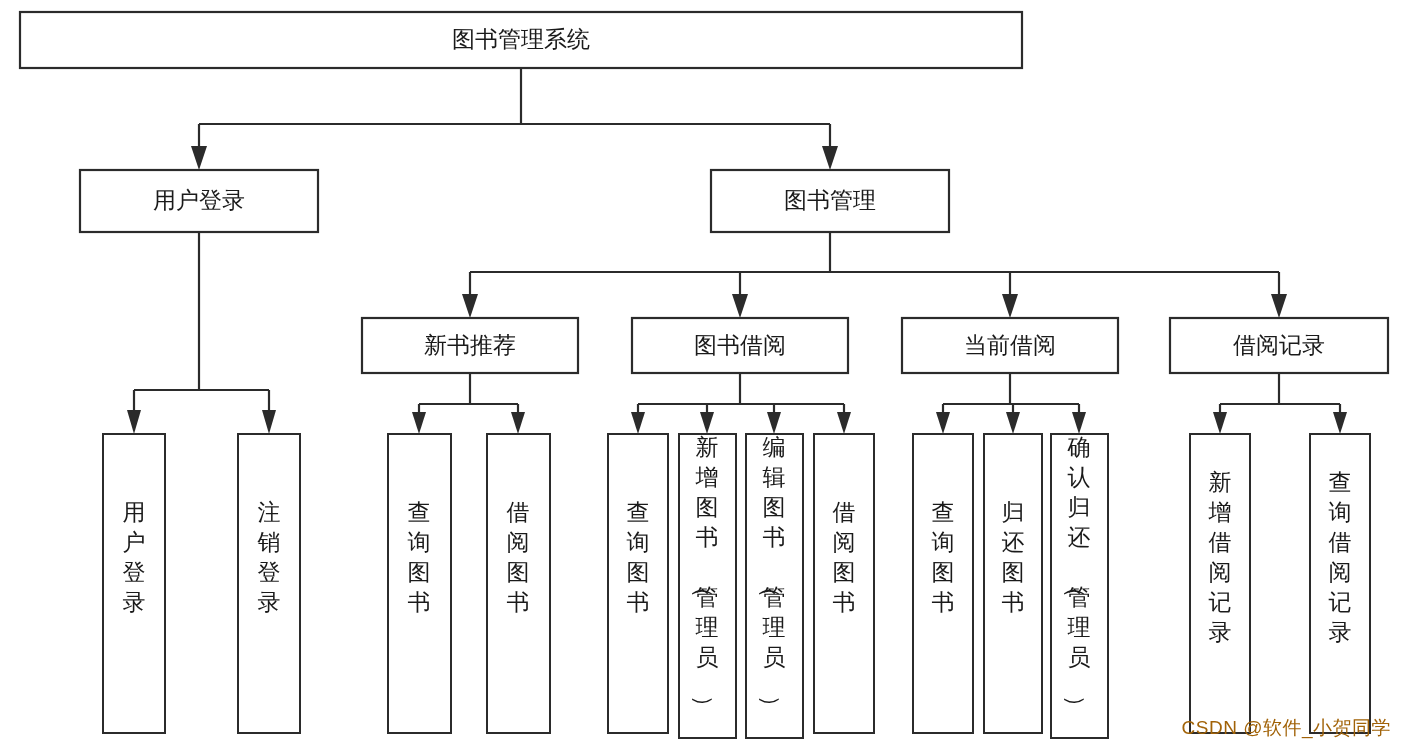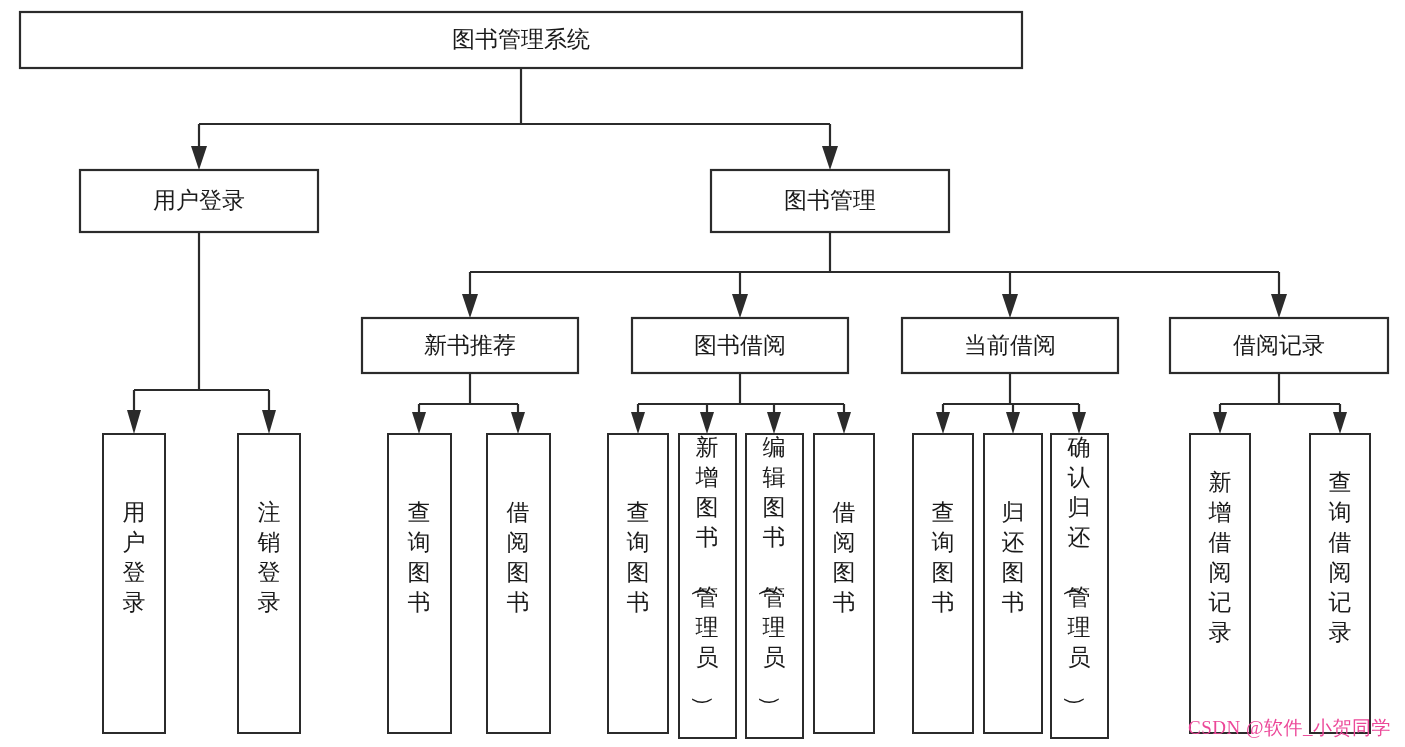--- a/index.html
+++ b/index.html
@@ -54,23 +54,23 @@
   .node-label-v {
     font-family: "Liberation Sans", "DejaVu Sans", sans-serif;
     font-size: 23px;
     fill: #1a1a1a;
     text-anchor: middle;
   }
   .watermark {
     position: absolute;
     right: 14px;
     bottom: 6px;
-    font-family: Liberation Serif, serif;
+    font-family: Liberation Sans, sans-serif;
     font-size: 19px;
-    color: #ec4899;
+    color: #a16207;
     letter-spacing: 0.5px;
     white-space: nowrap;
     pointer-events: none;
   }
 </style>
 </head>
 <body>
 
 <div id="diagram-root">
   <svg id="flowchart" viewBox="0 0 1405 747">

